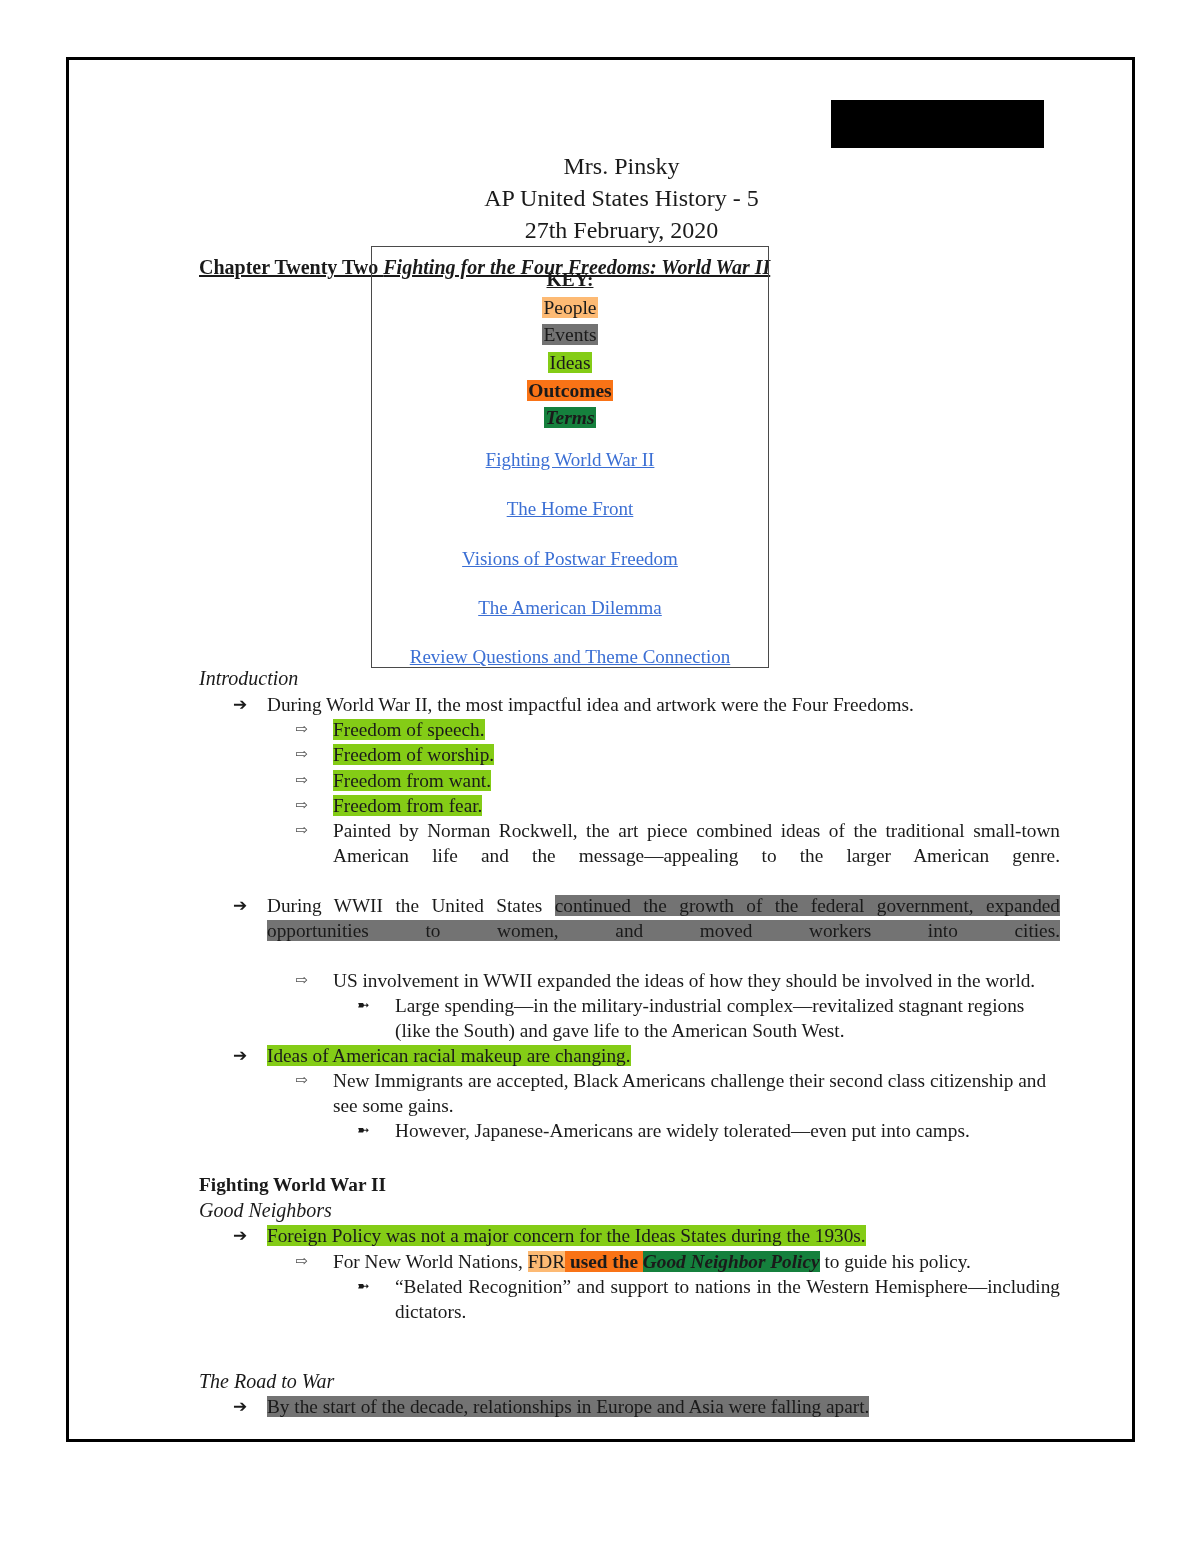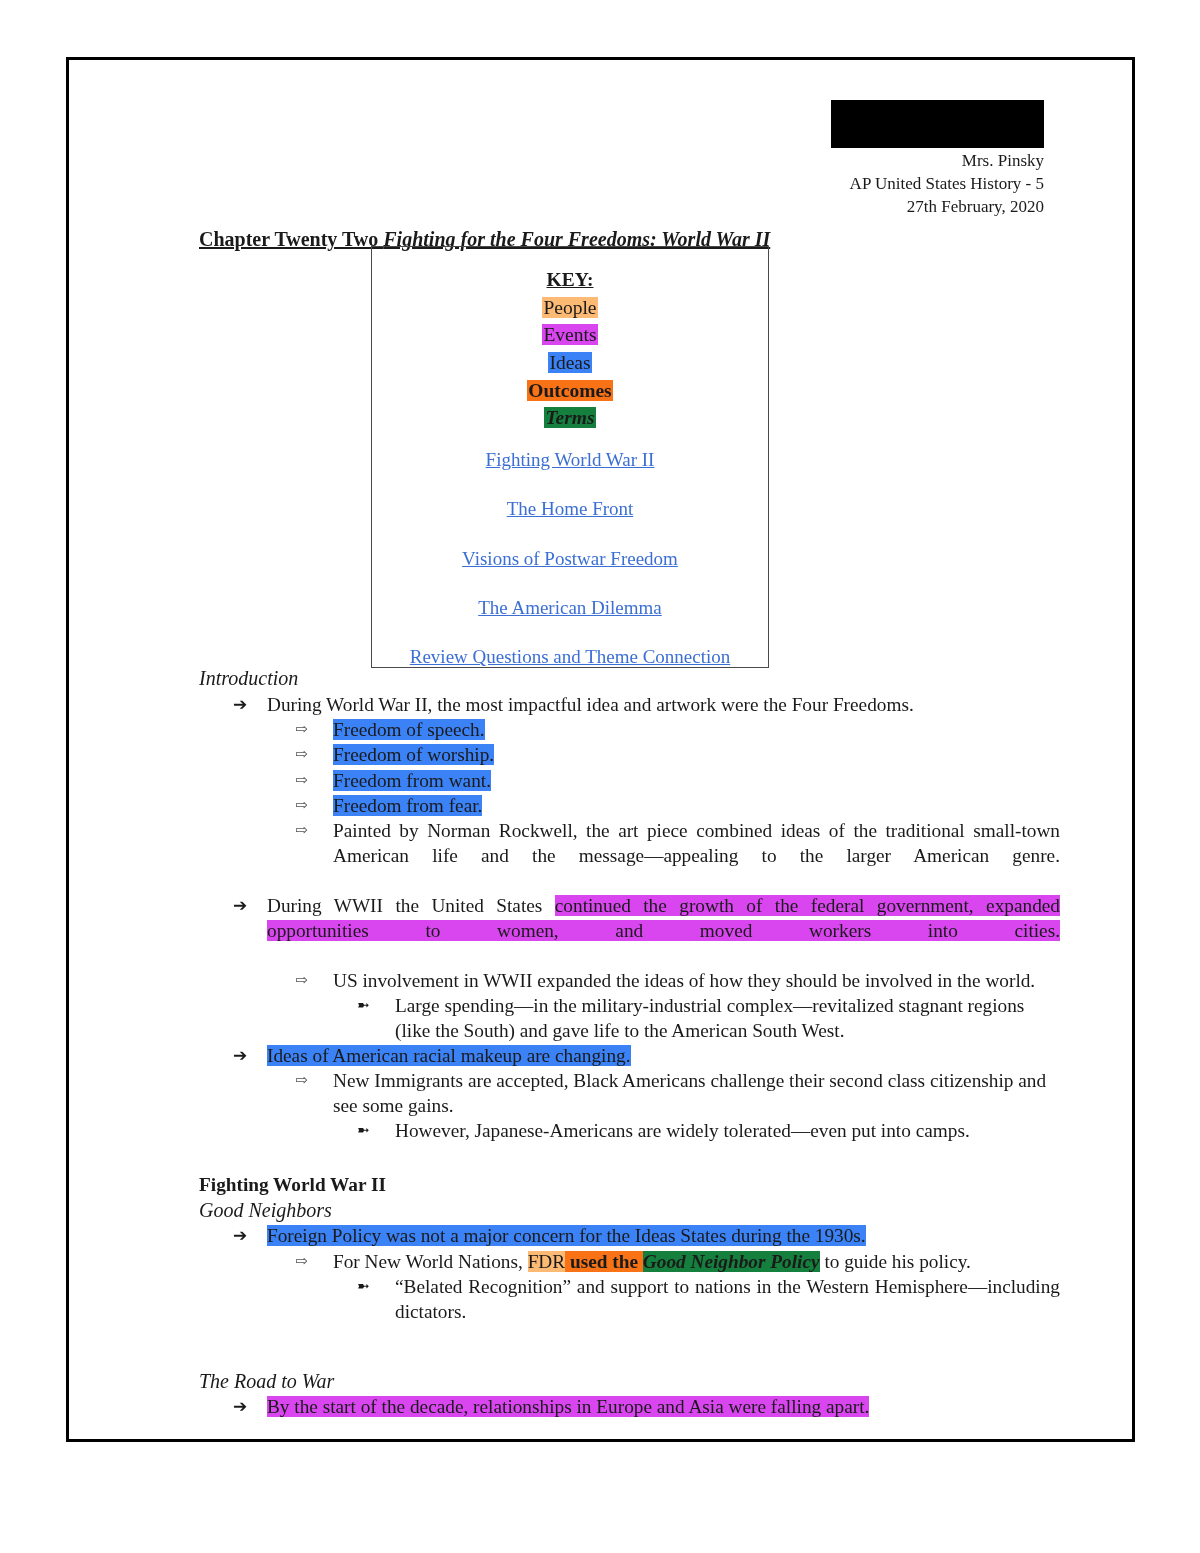--- a/index.html
+++ b/index.html
@@ -33,22 +33,22 @@
     left: 0;
     top: 0;
     width: 100%;
     height: 100%;
     box-sizing: border-box;
     padding: 40px 70px 0 130px;
   }
 
   
   .doc-header {
-    text-align: right;
-    font-size: 17px;
+    text-align: center;
+    font-size: 24px;
     line-height: 1.34;
     padding-right: 18px;
   }
   .redaction-bar {
     display: block;
     margin-left: auto;
     width: 213px;
     height: 48px;
     background: #000000;
     margin-bottom: 2px;
@@ -156,22 +156,22 @@
   .lvl2 { padding-left: 96px; }
   .lvl2 .bullet { width: 38px; font-size: 15px; color: #555; line-height: 1.55; }
   .lvl3 { padding-left: 158px; }
   .lvl3 .bullet { width: 38px; font-size: 15px; line-height: 1.5; }
 
   .justify .txt { text-align: justify; }
   .justify .txt::after { content: ""; display: inline-block; width: 100%; }
 
   
   .hl-people   { background: #fdba74; }
-  .hl-events   { background: #d946ef; }
-  .hl-ideas    { background: #3b82f6; }
+  .hl-events   { background: #737373; }
+  .hl-ideas    { background: #84cc16; }
   .hl-outcomes { background: #f97316; font-weight: bold; }
   .hl-terms    { background: #15803d; }
 
   .term { font-weight: bold; font-style: italic; }
 </style>
 </head>
 <body>
 
 <div class="page-frame">
   <div class="page-inner">

